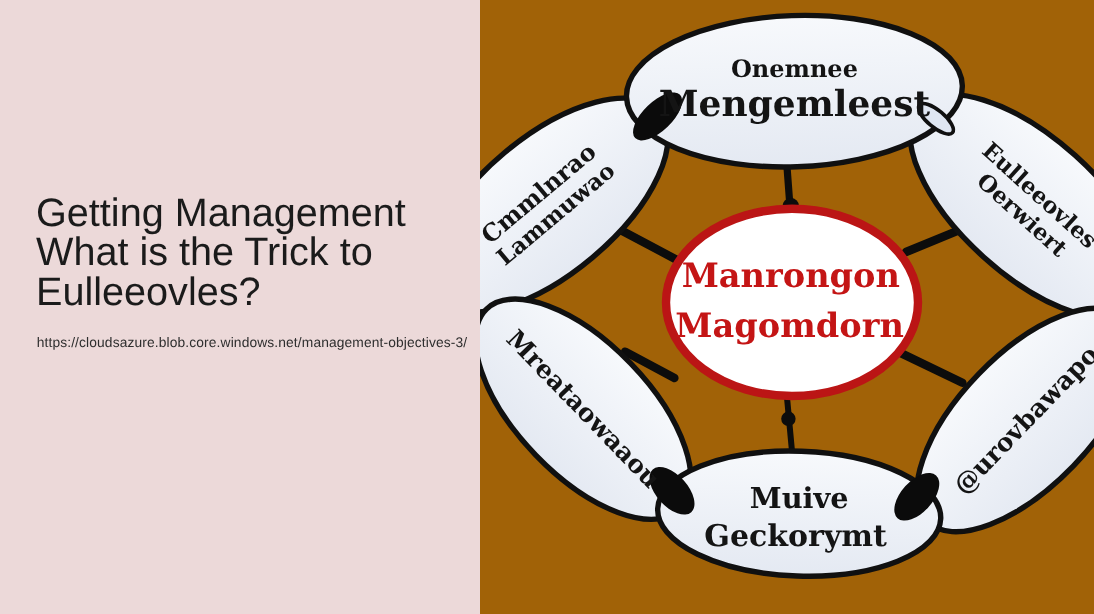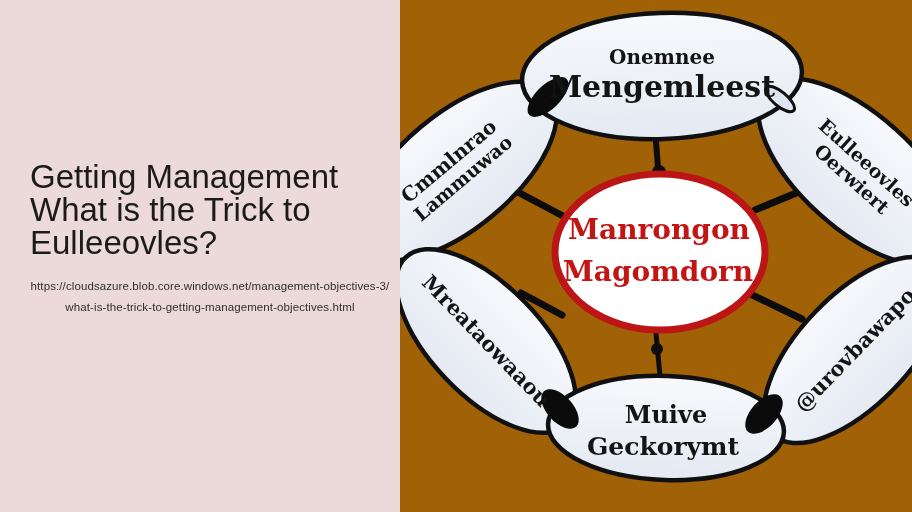--- a/index.html
+++ b/index.html
@@ -42,21 +42,20 @@
 <div class="page">
 
   <div class="left-panel">
     <h1 class="heading">
       <span class="hline">Getting Management</span>
       <span class="hline">What is the Trick to</span>
       <span class="hline">Eulleeovles?</span>
     </h1>
     <div class="url">
       <div>https://cloudsazure.blob.core.windows.net/management-objectives-3/</div>
-      <div>what-is-the-trick-to-getting-management-objectives.html</div>
     </div>
   </div>
 
   <div class="right-panel">
     <svg width="512" height="512" viewBox="0 0 512 512">
       <defs>
         <linearGradient id="nodeFill" x1="0" y1="0" x2="0" y2="1">
           <stop offset="0" stop-color="#f7f9fc"></stop>
           <stop offset="1" stop-color="#e4e9f2"></stop>
         </linearGradient>

